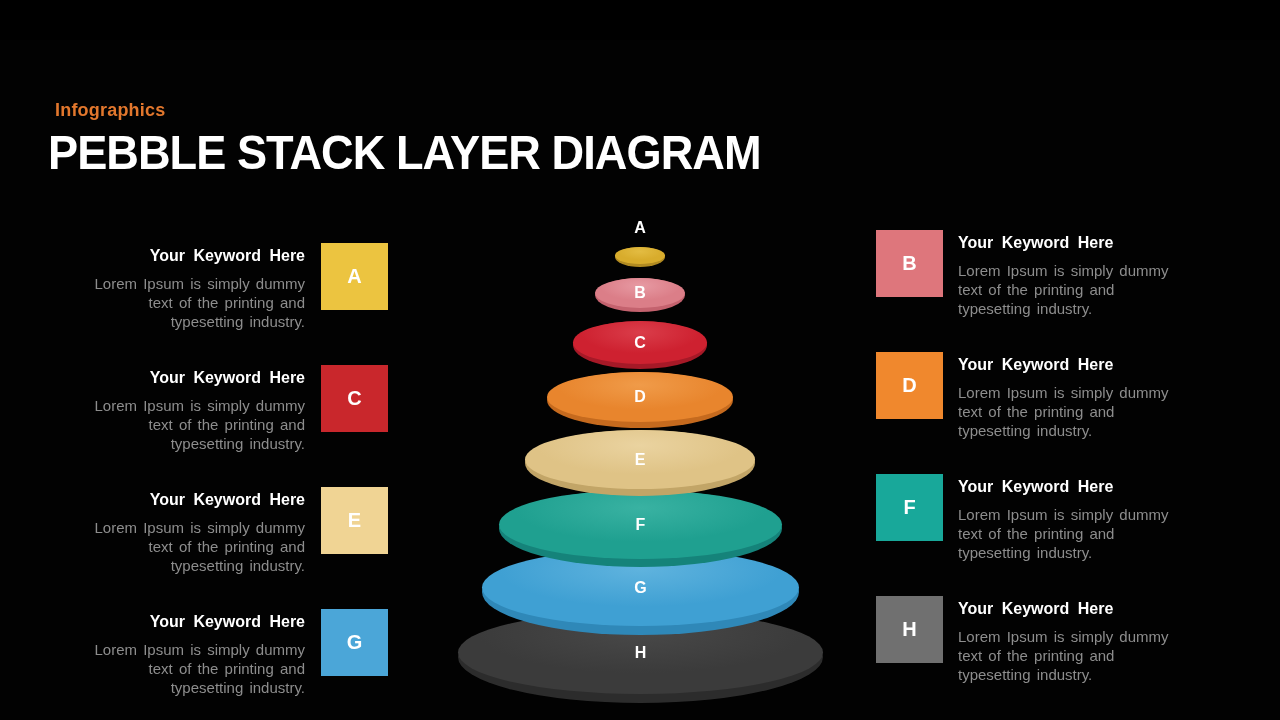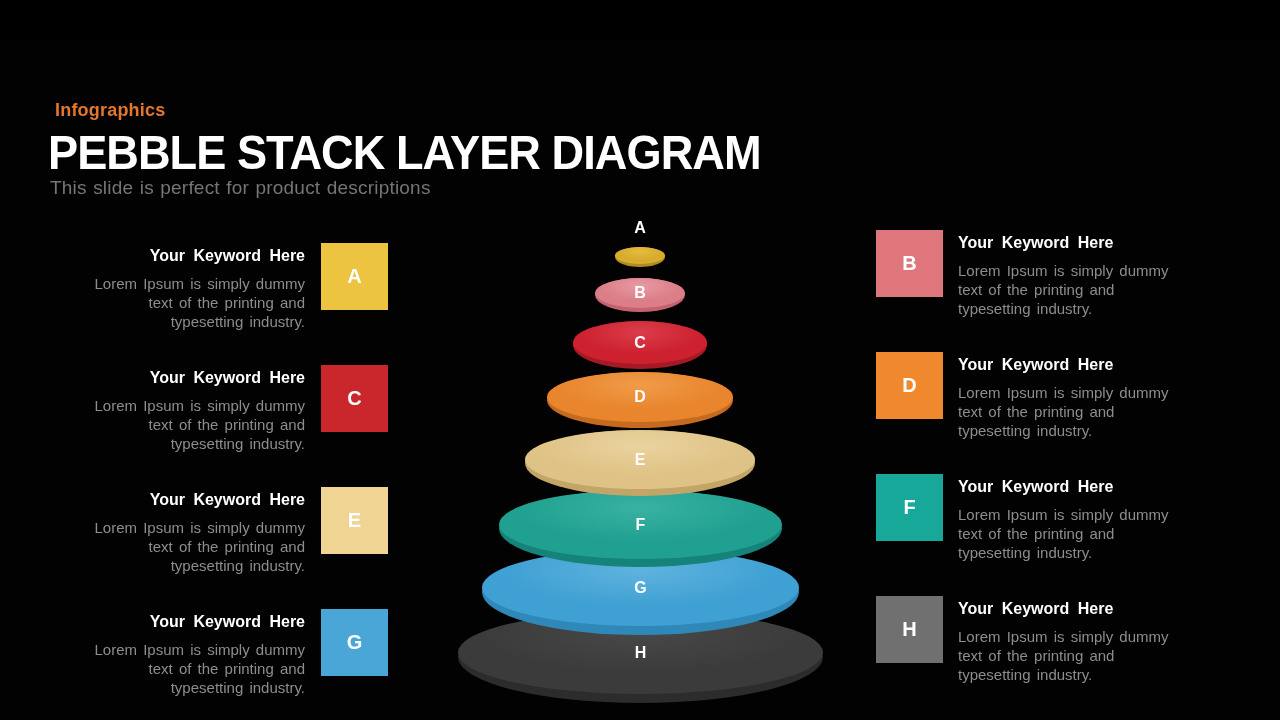--- a/index.html
+++ b/index.html
@@ -58,21 +58,20 @@
     top:-30px; bottom:auto; height:22px;
   }
 </style>
 </head>
 <body>
 
 <div class="slide">
 
   <div class="eyebrow" style="color: rgb(226, 119, 45);">Infographics</div>
   <div class="title">PEBBLE STACK LAYER DIAGRAM</div>
-  <div class="subtitle" style="color: rgb(117, 117, 117);">This slide is perfect for product descriptions</div>
 
   <div class="kw-item kw-left" style="top:203px">
     <div class="kw-text">
       <div class="kw-heading">Your Keyword Here</div>
       <div class="kw-body">Lorem Ipsum is simply dummy text of the printing and typesetting industry.</div>
     </div>
     <div class="kw-square" style="background-color: rgb(236, 196, 64);">
       <span>A</span>
     </div>
   </div>

